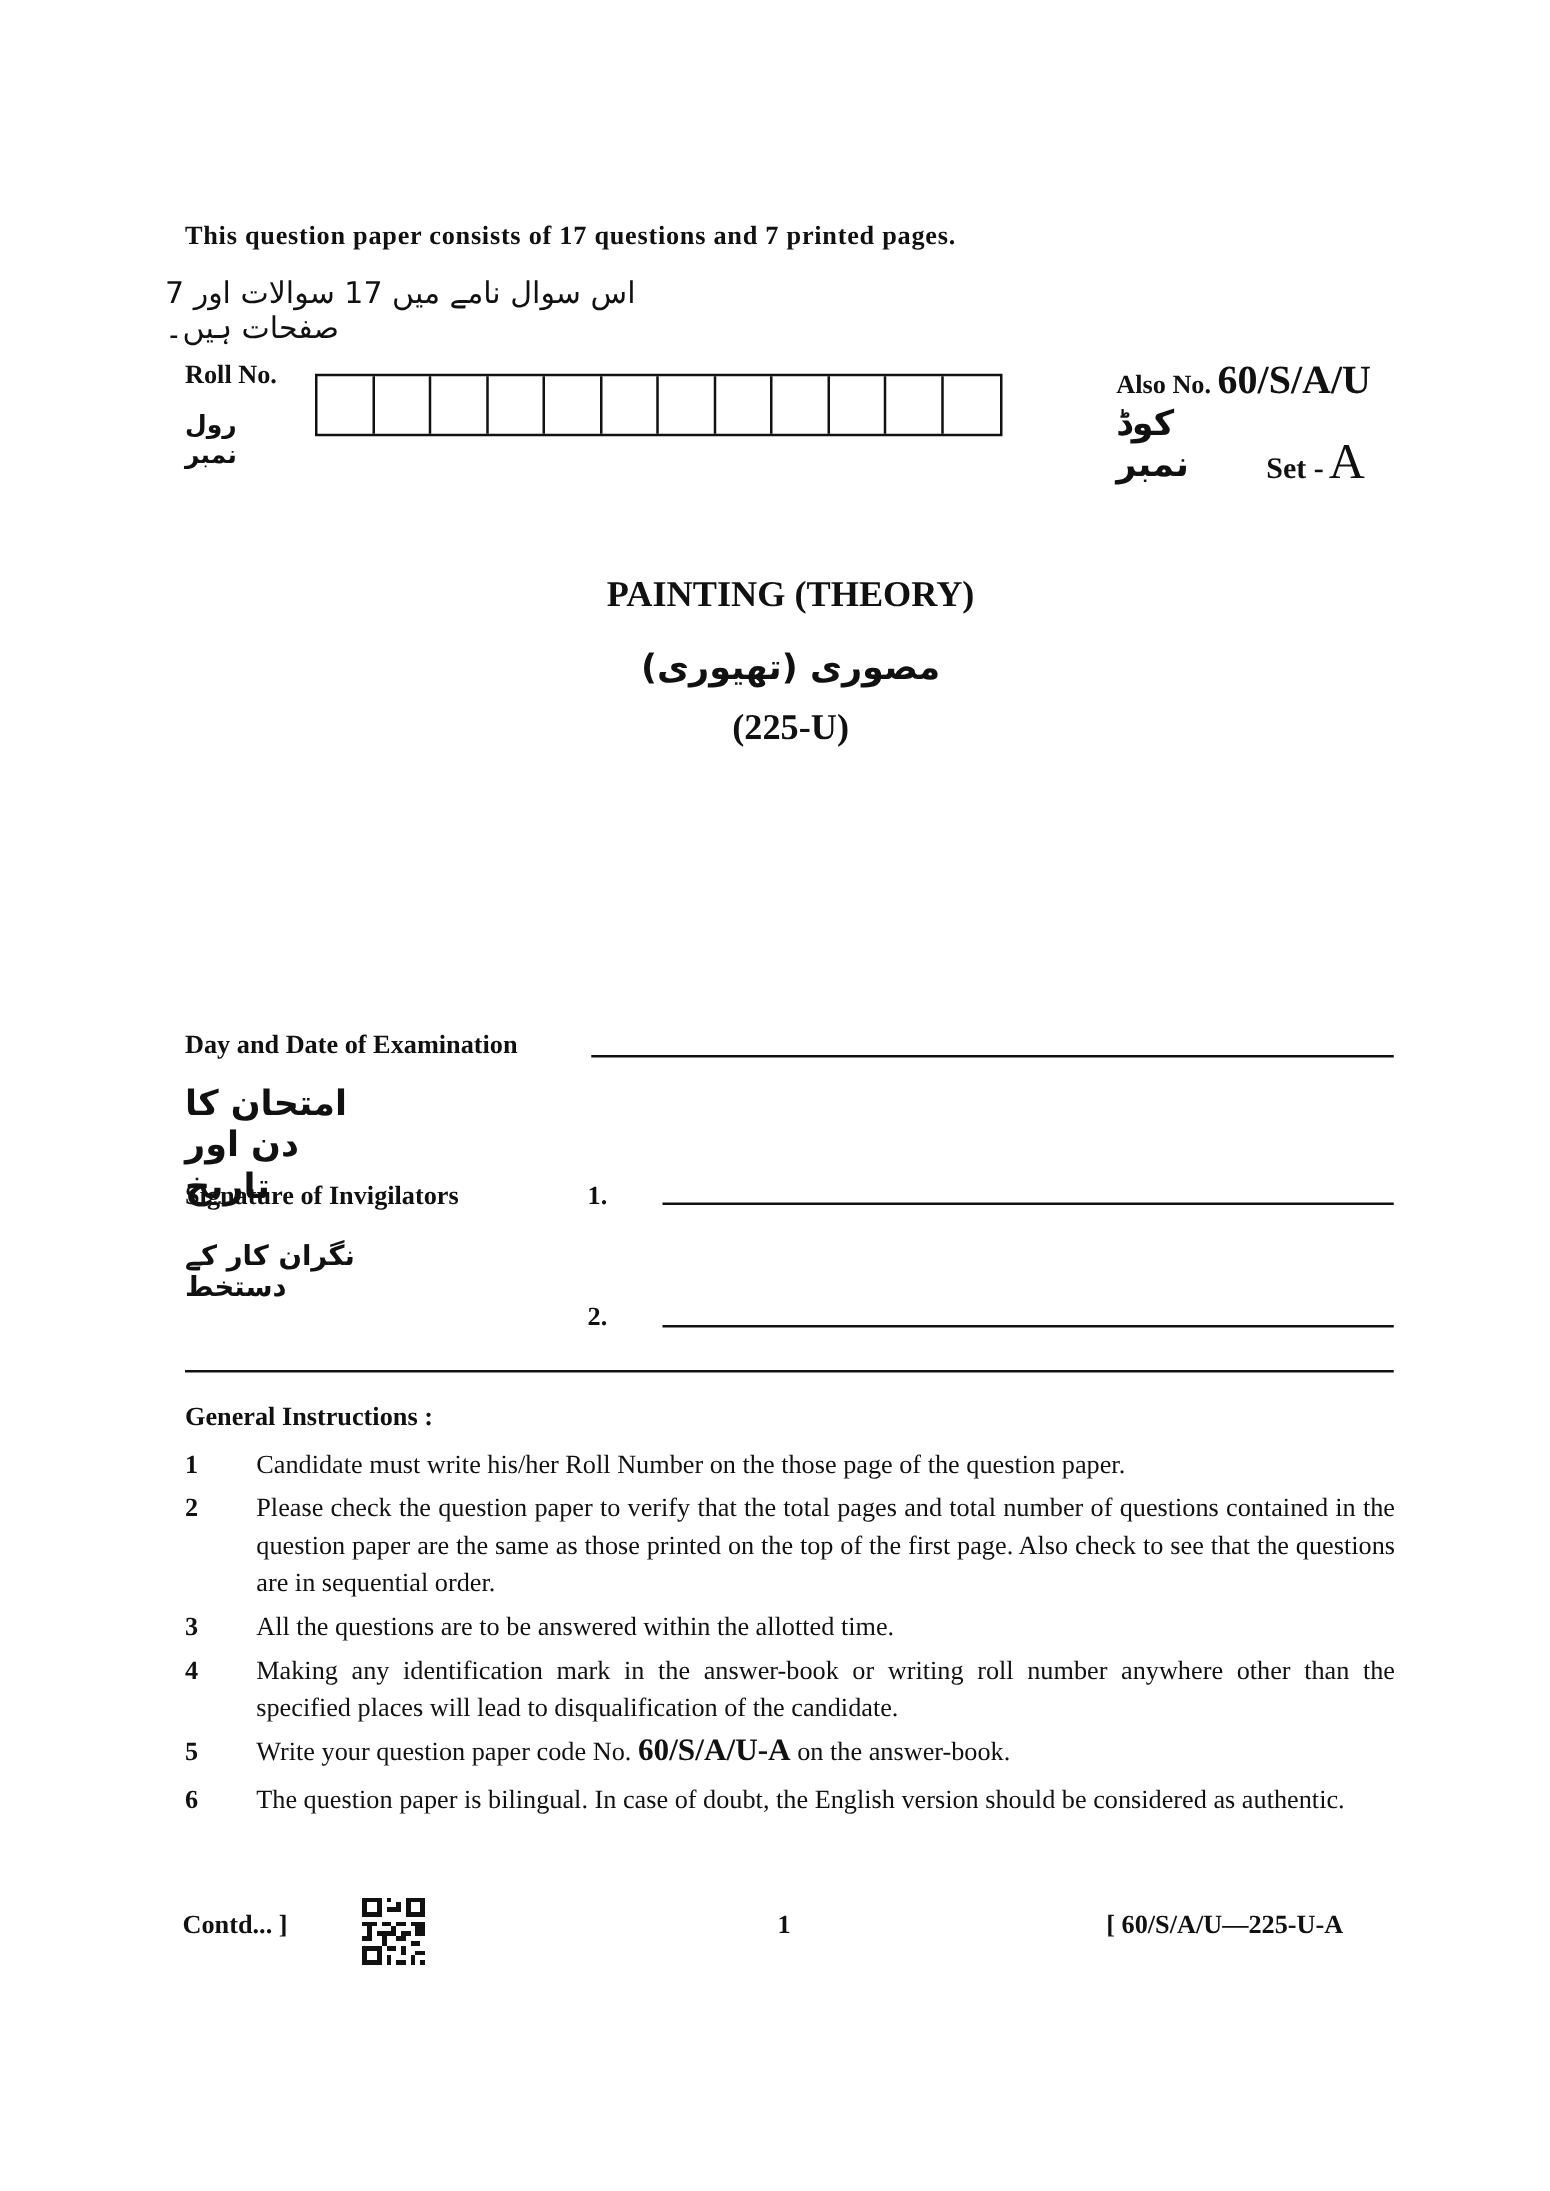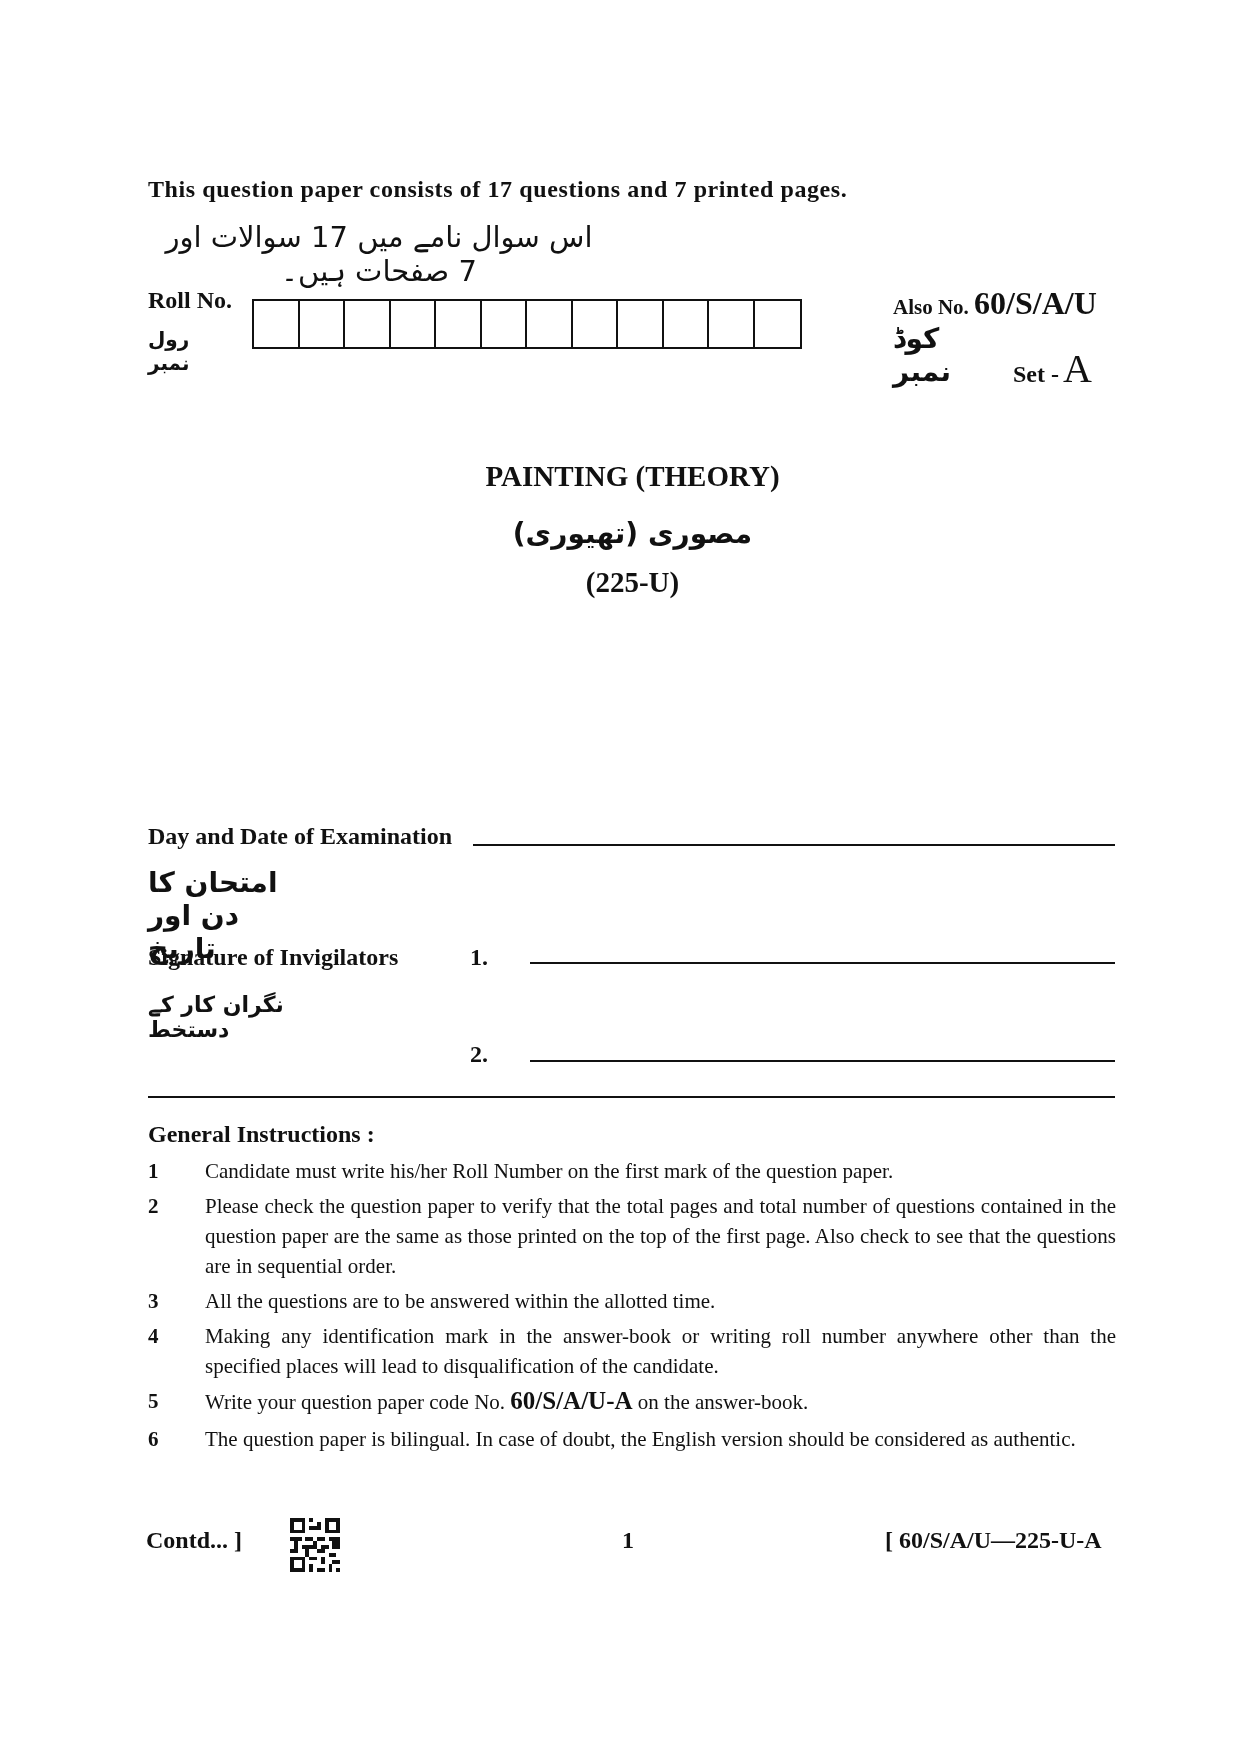--- a/index.html
+++ b/index.html
@@ -1,36 +1,36 @@
 <!DOCTYPE html>
 <html><head>
 <meta charset="utf-8">
 <style>
   html, body { margin: 0; padding: 0; background: #ffffff; }
   body { width: 1240px; height: 1753px; position: relative; overflow: hidden;
          font-family: "Liberation Serif", "DejaVu Serif", serif; color: #111; }
   .abs { position: absolute; }
   .bold { font-weight: bold; }
-  .en { font-size: 24px; }
+  .en { font-size: 21px; }
   .urdu { font-family: "DejaVu Sans", sans-serif; direction: rtl; unicode-bidi: embed; }
   .line { position: absolute; height: 0; border-top: 2px solid #111; }
   .rollbox { position: absolute; left: 252px; top: 299px; height: 50px; display: flex;
              border: 2px solid #111; box-sizing: border-box; }
   .rollcell { width: 45.5px; height: 100%; box-sizing: border-box; border-right: 2px solid #111; }
   .rollcell:last-child { border-right: none; }
   .instr { position: absolute; left: 148px; width: 968px; font-size: 21px; line-height: 30px; }
   .instr .num { position: absolute; left: 0; font-weight: bold; }
   .instr .txt { margin-left: 57px; text-align: justify; }
   .qr { position: absolute; left: 289px; top: 1518px; width: 52px; height: 54px; }
 </style>
 </head>
 <body>
 
 <div class="abs en bold" style="left:148px; top:176px; letter-spacing:0.6px;">This question paper consists of 17 questions and 7 printed pages.</div>
-<div class="abs urdu" style="left:164px; top:220px; width:430px; font-size:29px; text-align:center;">اس سوال نامے میں 17 سوالات اور 7 صفحات ہیں۔</div>
+<div class="abs urdu" style="left:132px; top:220px; width:430px; font-size:24px; text-align:left;">اس سوال نامے میں 17 سوالات اور 7 صفحات ہیں۔</div>
 
 <div class="abs en bold" style="left:148px; top:287px;">Roll No.</div>
 <div class="abs urdu bold" style="left:148px; top:327px; width:80px; font-size:20px; text-align:left;">رول نمبر</div>
 <div class="rollbox">
   <div class="rollcell"></div>
   <div class="rollcell"></div>
   <div class="rollcell"></div>
   <div class="rollcell"></div>
   <div class="rollcell"></div>
   <div class="rollcell"></div>
@@ -66,21 +66,21 @@
 <div class="abs urdu bold" style="left:148px; top:992px; width:165px; font-size:22px; text-align:left;">نگران کار کے دستخط</div>
 <div class="abs en bold" style="left:470px; top:1041px;">2.</div>
 <div class="line" style="left:530px; width:585px; top:1060px;"></div>
 
 <div class="line" style="left:148px; width:967px; top:1096px;"></div>
 
 <div class="abs en bold" style="left:148px; top:1121px;">General Instructions :</div>
 
 <div class="instr" style="top:1156px;">
   <span class="num">1</span>
-  <div class="txt">Candidate must write his/her Roll Number on the first mark of the question paper.</div>
+  <div class="txt">Candidate must write his/her Roll Number on the those page of the question paper.</div>
 </div>
 <div class="instr" style="top:1191px;">
   <span class="num">2</span>
   <div class="txt">Please check the question paper to verify that the total pages and total number of questions contained in the question paper are the same as those printed on the top of the first page. Also check to see that the questions are in sequential order.</div>
 </div>
 <div class="instr" style="top:1286px;">
   <span class="num">3</span>
   <div class="txt">All the questions are to be answered within the allotted time.</div>
 </div>
 <div class="instr" style="top:1321px;">

